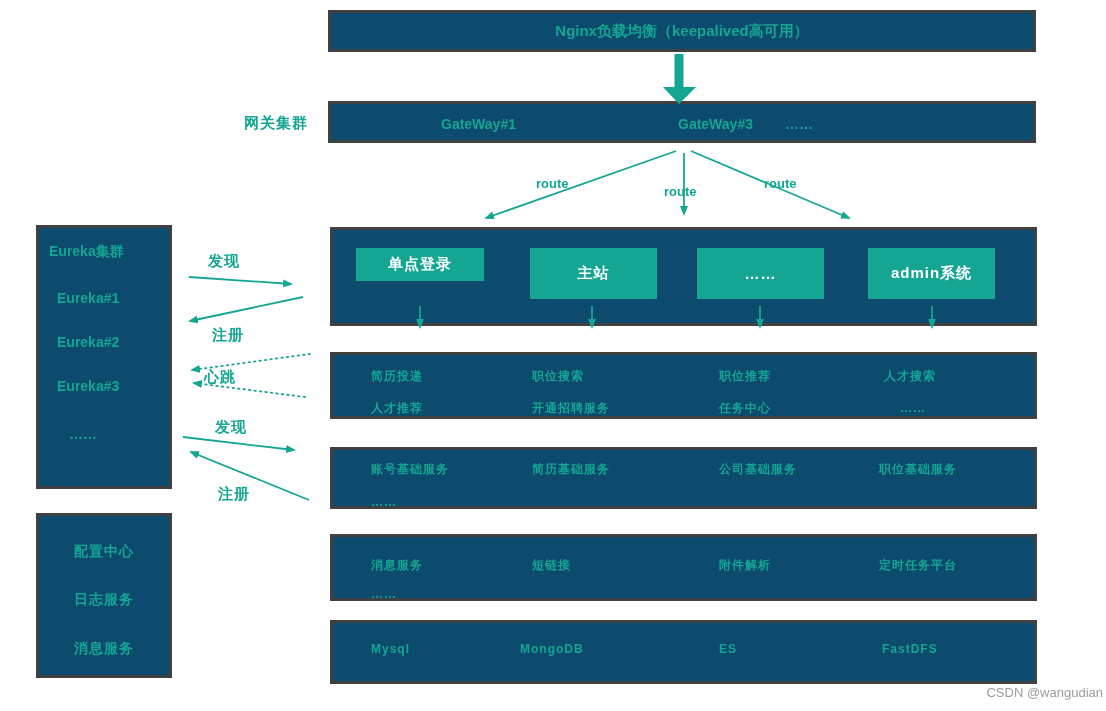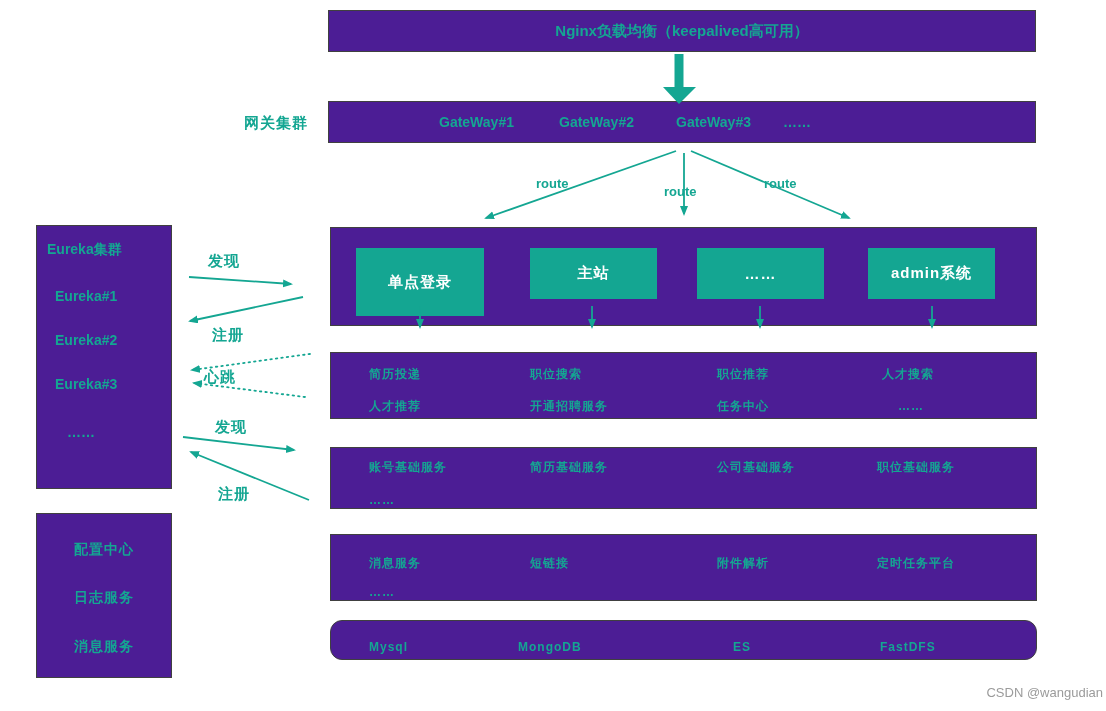--- a/index.html
+++ b/index.html
@@ -1,21 +1,21 @@
 <!DOCTYPE html>
 <html><head>
 <meta charset="utf-8">
 <style>
   html,body{margin:0;padding:0;background:#fff;}
   .stage{
     position:relative;width:1106px;height:711px;background:#ffffff;overflow:hidden;
     font-family:"Liberation Sans","DejaVu Sans",sans-serif;
   }
   .box{
-    position:absolute;background:#4c1d95;border:1px solid #404040;box-sizing:border-box;
+    position:absolute;background:#0c4a6e;border:3px solid #404040;box-sizing:border-box;
   }
   .nginx-title{
     position:absolute;left:0;top:0;width:100%;height:100%;
     display:flex;align-items:center;justify-content:center;
     font-size:15px;font-weight:bold;color:#14a692;
   }
   .gw-item{
     position:absolute;top:0;height:40px;line-height:40px;
     font-size:14px;font-weight:bold;color:#14a692;white-space:nowrap;
   }
@@ -90,31 +90,30 @@
   </svg>
 
   <div class="box" style="left:328px;top:10px;width:708px;height:42px;">
     <span class="nginx-title">Nginx负载均衡（keepalived高可用）</span>
   </div>
 
   <div class="side-label" style="left:244px;top:114px;">网关集群</div>
 
   <div class="box" style="left:328px;top:101px;width:708px;height:42px;">
     <span class="gw-item" style="left:110px;">GateWay#1</span>
-    <span class="gw-item" style="left:230px;">GateWay#2</span>
     <span class="gw-item" style="left:347px;">GateWay#3</span>
     <span class="gw-item" style="left:454px;">……</span>
   </div>
 
   <div class="route-label" style="left:536px;top:176px;">route</div>
   <div class="route-label" style="left:664px;top:184px;">route</div>
   <div class="route-label" style="left:764px;top:176px;">route</div>
 
   <div class="box" style="left:330px;top:227px;width:707px;height:99px;"></div>
-  <div class="app-box" style="left:356px;top:248px;width:128px;height:68px;font-family:Liberation Mono, monospace;">单点登录</div>
+  <div class="app-box" style="left:356px;top:248px;width:128px;height:33px;font-family:Liberation Mono, monospace;">单点登录</div>
   <div class="app-box" style="left:530px;top:248px;width:127px;height:51px;">主站</div>
   <div class="app-box" style="left:697px;top:248px;width:127px;height:51px;">……</div>
   <div class="app-box" style="left:868px;top:248px;width:127px;height:51px;">admin系统</div>
 
   <div class="box" style="left:330px;top:352px;width:707px;height:67px;">
     <span class="svc" style="left:38px;top:11px;">简历投递</span>
     <span class="svc" style="left:199px;top:11px;">职位搜索</span>
     <span class="svc" style="left:386px;top:11px;">职位推荐</span>
     <span class="svc" style="left:551px;top:11px;">人才搜索</span>
     <span class="svc" style="left:38px;top:43px;">人才推荐</span>
@@ -132,24 +131,24 @@
   </div>
 
   <div class="box" style="left:330px;top:534px;width:707px;height:67px;">
     <span class="svc" style="left:38px;top:18px;">消息服务</span>
     <span class="svc" style="left:199px;top:18px;">短链接</span>
     <span class="svc" style="left:386px;top:18px;">附件解析</span>
     <span class="svc" style="left:546px;top:18px;">定时任务平台</span>
     <span class="svc" style="left:38px;top:47px;">……</span>
   </div>
 
-  <div class="box" style="left:330px;top:620px;width:707px;height:40px;border-radius:12px;">
+  <div class="box" style="left:330px;top:620px;width:707px;height:64px;">
     <span class="svc" style="left:38px;top:16px;">Mysql</span>
     <span class="svc" style="left:187px;top:16px;">MongoDB</span>
-    <span class="svc" style="left:402px;top:16px;">ES</span>
+    <span class="svc" style="left:386px;top:16px;">ES</span>
     <span class="svc" style="left:549px;top:16px;">FastDFS</span>
   </div>
 
   <div class="box" style="left:36px;top:225px;width:136px;height:264px;">
     <span class="eureka-item" style="left:10px;top:13px;letter-spacing:0;">Eureka集群</span>
     <span class="eureka-item" style="left:18px;top:60px;">Eureka#1</span>
     <span class="eureka-item" style="left:18px;top:104px;">Eureka#2</span>
     <span class="eureka-item" style="left:18px;top:148px;">Eureka#3</span>
     <span class="eureka-item" style="left:30px;top:196px;">……</span>
   </div>

